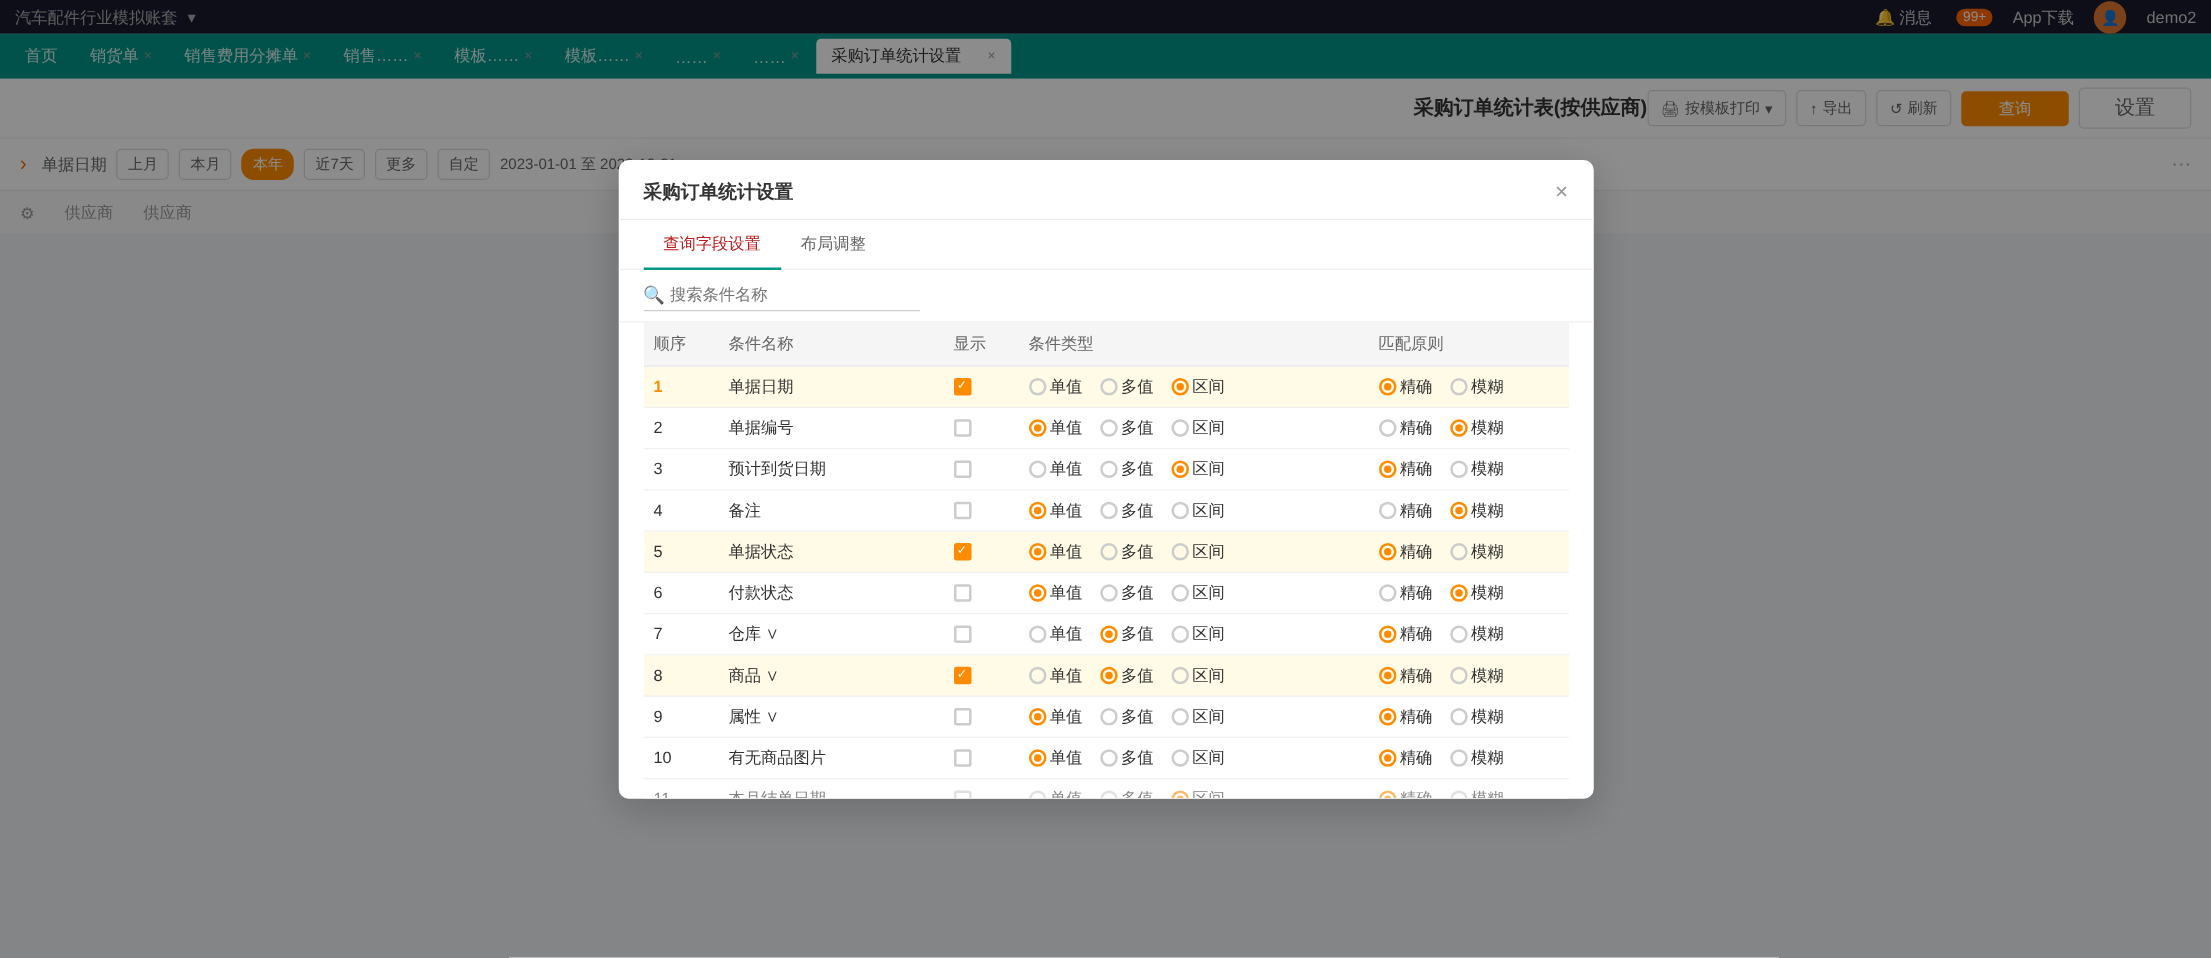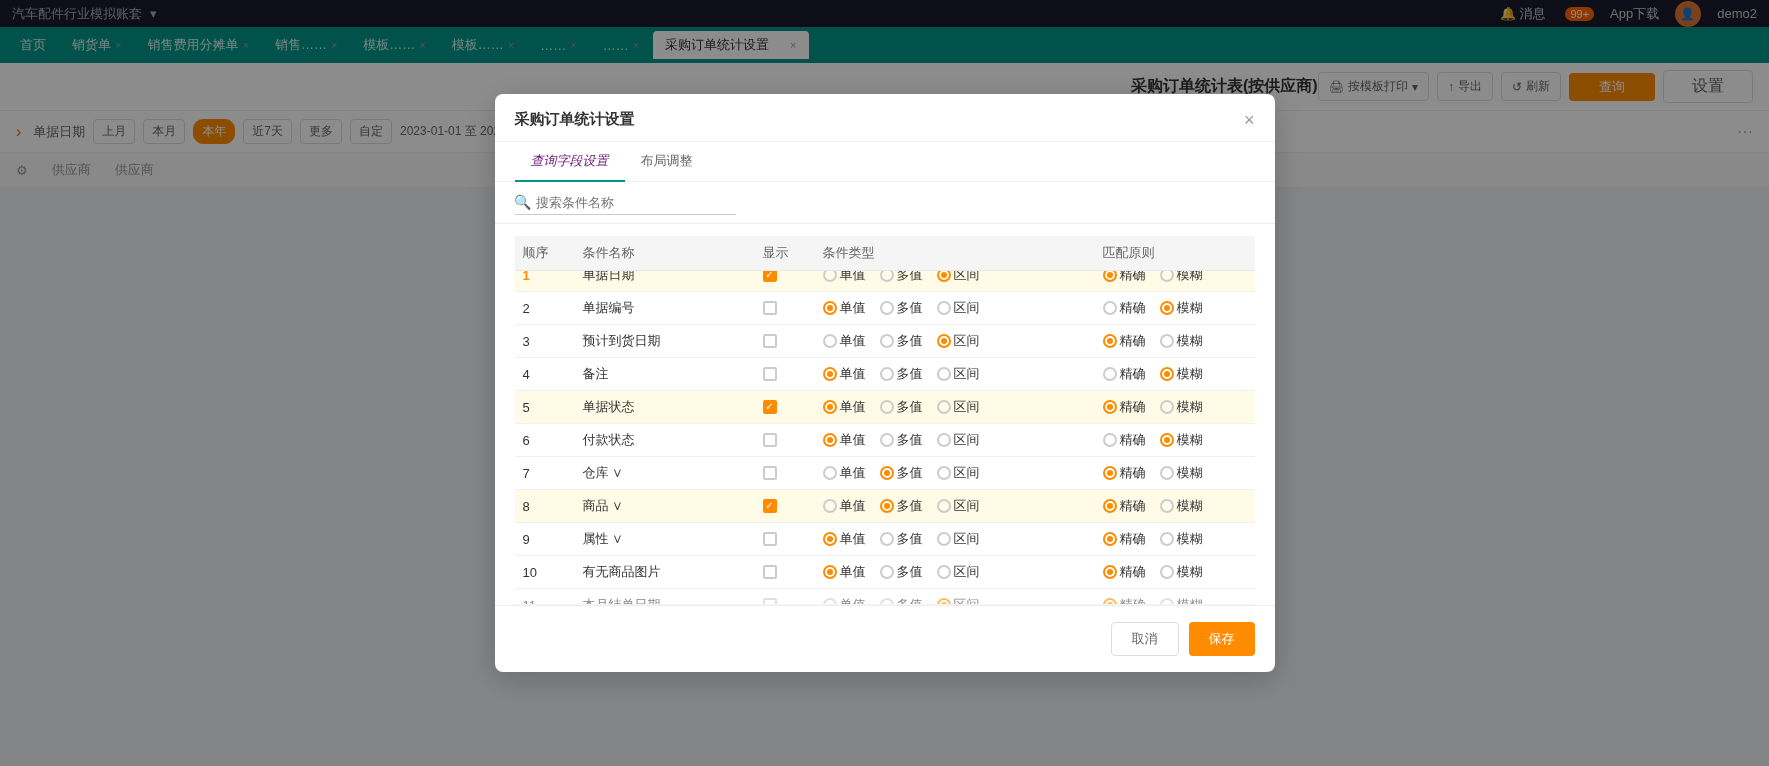--- a/index.html
+++ b/index.html
@@ -149,23 +149,22 @@
     }
     .dialog-tab {
       padding: 10px 16px;
       font-size: 13px;
       color: #666;
       cursor: pointer;
       border-bottom: 2px solid transparent;
       margin-bottom: -1px;
     }
     .dialog-tab.active {
-      color: #701a75;
+      color: #b91c1c;
       border-bottom: 2px solid #009688;
-      font-style: italic;
     }
 
     
     .search-box {
       padding: 12px 20px 8px;
       display: flex;
       align-items: center;
       gap: 6px;
       border-bottom: 1px solid #eee;
     }
@@ -195,21 +194,21 @@
     .ct-header {
       display: grid;
       grid-template-columns: 60px 180px 60px 280px 220px;
       background: #f5f5f5;
       border-bottom: 1px solid #e8e8e8;
       padding: 8px 0;
       font-size: 13px;
       color: #666;
       font-weight: 500;
       position: sticky;
-      top: 12px;
+      top: 0;
       z-index: 1;
     }
     .ct-header > div, .ct-row > div { padding: 0 8px; display: flex; align-items: center; }
     .ct-row {
       display: grid;
       grid-template-columns: 60px 180px 60px 280px 220px;
       border-bottom: 1px solid #f0f0f0;
       padding: 7px 0;
       font-size: 13px;
       color: #333;
@@ -861,22 +860,14 @@
                 <div class="radio-item">
                   <div class="radio-btn"></div>
                   <span>模糊</span>
                 </div>
               </div>
             </div>
           </div>
         </div>
     </div>
 
-    <div class="dialog-footer">
-      <button class="btn-cancel">
-        <span>取消</span>
-      </button>
-      <button class="btn-save">
-        <span>保存</span>
-      </button>
-    </div>
   </div>
 </div>
 
 </body></html>

